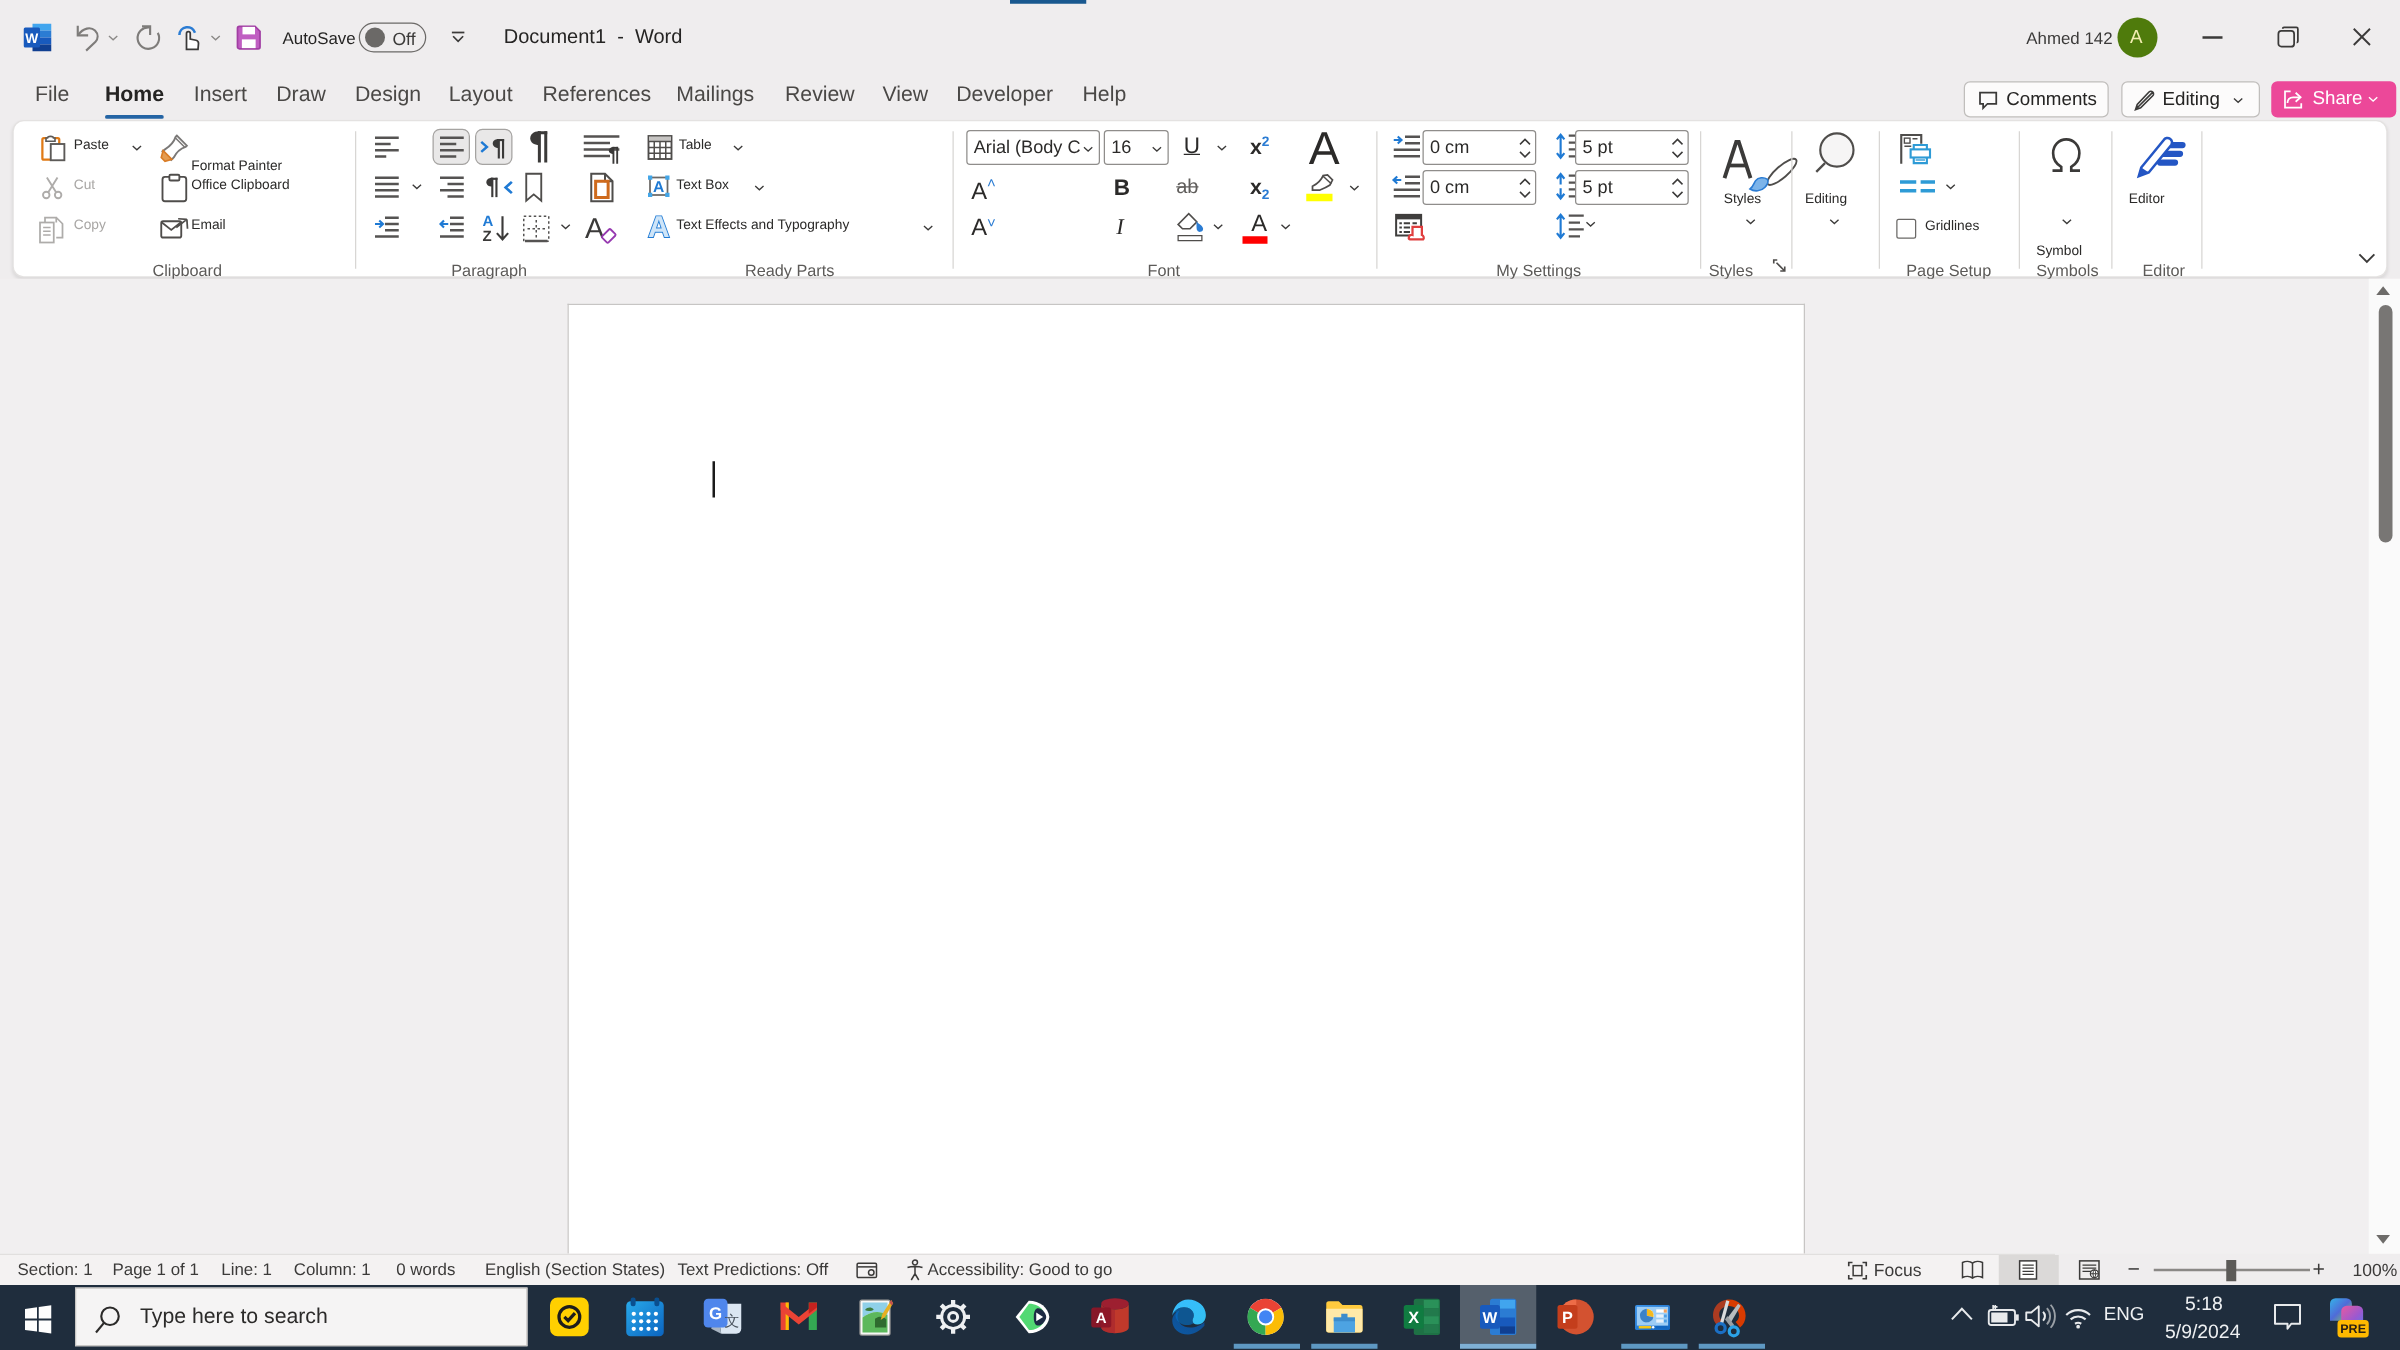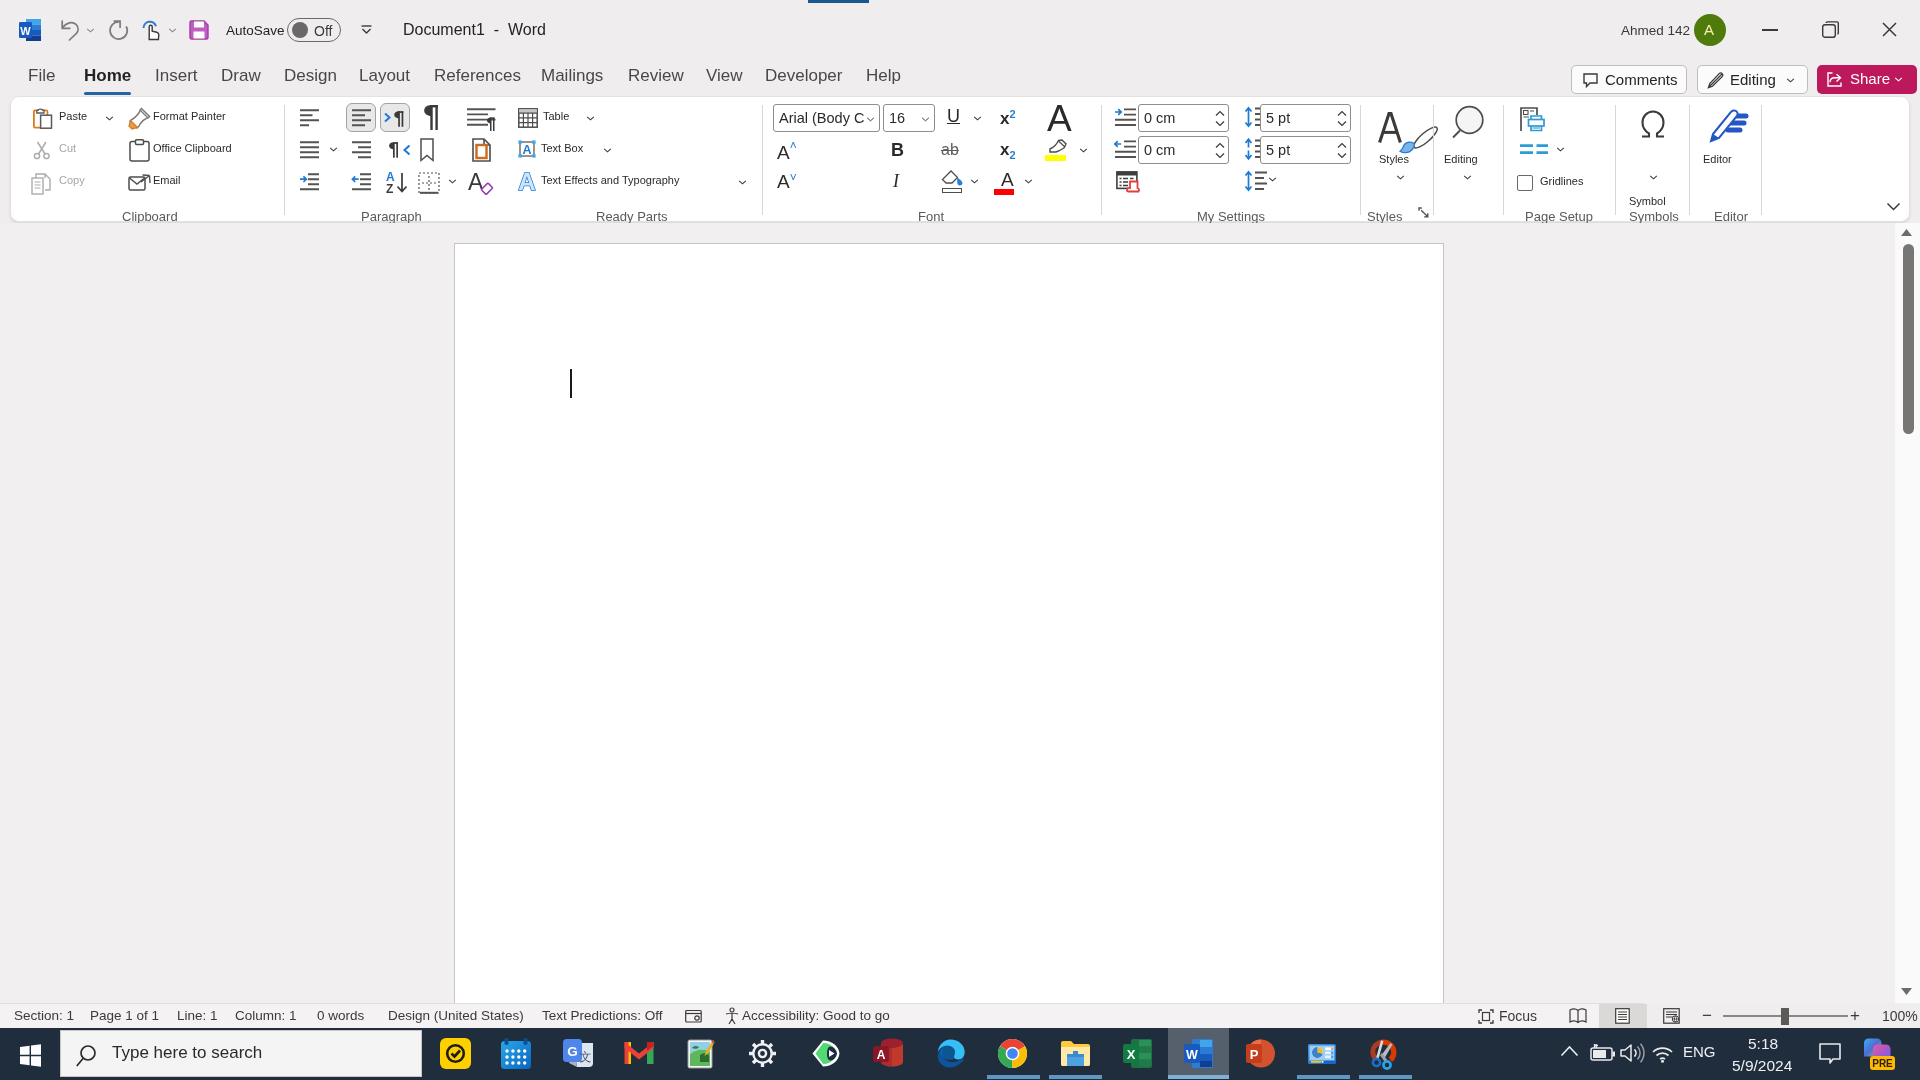--- a/index.html
+++ b/index.html
@@ -111,21 +111,21 @@
   <div class="abs" style="left:1697px;top:7px;width:111px;height:29px;border:1px solid #c0bebc;border-radius:5px;background:#fcfbfb;">
     <svg style="left:9px;top:5px" width="18" height="18" viewBox="0 0 18 18">
       <path d="M3 15 L2.6 15.4 M3 15 L12.5 5.5 L15.5 2.5 M3 15 L2 16.2 L1.6 16.6 M12.2 2.6 a2.1 2.1 0 0 1 3 0 a2.1 2.1 0 0 1 0 3 L5.5 15.3 L1.4 16.8 L2.8 12.6 Z" fill="none" stroke="#3b3a39" stroke-width="1.3"></path>
     </svg>
     <div class="txt" style="left:32px;top:5px;font-size:15px;color:#252423;">Editing</div>
     <svg class="caret" style="left:88px;top:12px" viewBox="0 0 10 6">
         <path d="M1 1 L5 4.6 L9 1" fill="none" stroke="#3b3a39" stroke-width="1.3"></path>
       </svg>
   </div>
 
-  <div class="abs" style="left:1817px;top:7px;width:100px;height:29px;border-radius:5px;background:#be185d;">
+  <div class="abs" style="left:1817px;top:7px;width:100px;height:29px;border-radius:5px;background:#ec4899;">
     <svg style="left:9px;top:6px" width="18" height="17" viewBox="0 0 18 17">
       <path d="M10.5 3.2 L14.5 6.8 L10.5 10.4" fill="none" stroke="#fff" stroke-width="1.4"></path>
       <path d="M14 6.8 L8.5 6.8 C5.5 6.8 4 8.6 4 11.3" fill="none" stroke="#fff" stroke-width="1.4"></path>
       <path d="M6.5 2 L2 2 L2 15 L15 15 L15 11.5" fill="none" stroke="#fff" stroke-width="1.4"></path>
     </svg>
     <div class="txt" style="left:33px;top:5px;font-size:15px;color:#fff;">Share</div>
     <svg class="caret" style="left:77px;top:12px" viewBox="0 0 10 6">
         <path d="M1 1 L5 4.6 L9 1" fill="none" stroke="#fff" stroke-width="1.3"></path>
       </svg>
   </div>
@@ -140,21 +140,21 @@
   </svg>
   <div class="txt rbtxt" style="left:48px;top:13px;">Paste</div>
   <svg class="caret" style="left:94px;top:19px" viewBox="0 0 10 6">
       <path d="M1 1 L5 4.6 L9 1" fill="none" stroke="#3b3a39" stroke-width="1.3"></path>
     </svg>
   <svg style="left:117px;top:10px" width="23" height="23" viewBox="0 0 23 23">
     <path d="M2 14 L9 21 L11 19 C13 15 16 12 20.5 10.5 L21.5 9.5 L13.5 1.5 L12.5 2.5 C11 7 8 10 4 12.5 Z" fill="none" stroke="#7a7877" stroke-width="1.5"></path>
     <path d="M2.5 13.5 L9.5 20.5 L4 22 L1 19 Z" fill="#e49c51" stroke="#d97c26" stroke-width="1.3"></path>
     <path d="M12 3 L20 11" stroke="#7a7877" stroke-width="1.3"></path>
   </svg>
-  <div class="txt rbtxt" style="left:142px;top:13px;">Format Painter</div>
+  <div class="txt rbtxt" style="left:142px;top:30px;">Format Painter</div>
   <svg style="left:22px;top:44px" width="19" height="19" viewBox="0 0 19 19">
     <circle cx="4" cy="15" r="2.6" fill="none" stroke="#aeacaa" stroke-width="1.5"></circle>
     <circle cx="13.5" cy="15" r="2.6" fill="none" stroke="#aeacaa" stroke-width="1.5"></circle>
     <path d="M5.5 13 L13 1 M12 13 L4.5 1" stroke="#aeacaa" stroke-width="1.5"></path>
   </svg>
   <div class="txt rbtxt" style="left:48px;top:45px;color:#a8a6a4;">Cut</div>
   <svg style="left:118px;top:42px" width="21" height="23" viewBox="0 0 21 23">
     <rect x="1" y="2.5" width="19" height="19.5" rx="2" fill="none" stroke="#4f4d4b" stroke-width="1.5"></rect>
     <rect x="6.5" y="0.8" width="8" height="4.6" rx="1" fill="#fff" stroke="#4f4d4b" stroke-width="1.5"></rect>
   </svg>
@@ -500,21 +500,21 @@
       <path d="M6.5 8 L12 1 L1 1 Z" fill="#6d6b69"></path>
     </svg>
 </div>
 
 <div id="status" class="abs" style="left:0;top:1003px;width:1644px;height:25px;background:#f4f2f2;border-top:1px solid #e1dfde;font-size:13.5px;color:#3b3a39;">
   <div class="txt" style="left:14px;top:4px;">Section: 1</div>
   <div class="txt" style="left:90px;top:4px;">Page 1 of 1</div>
   <div class="txt" style="left:177px;top:4px;">Line: 1</div>
   <div class="txt" style="left:235px;top:4px;">Column: 1</div>
   <div class="txt" style="left:317px;top:4px;">0 words</div>
-  <div class="txt" style="left:388px;top:4px;">Design (United States)</div>
+  <div class="txt" style="left:388px;top:4px;">English (Section States)</div>
   <div class="txt" style="left:542px;top:4px;">Text Predictions: Off</div>
   <svg style="left:685px;top:4px" width="17" height="15" viewBox="0 0 17 15">
     <rect x="0.7" y="2.5" width="15.5" height="11.5" rx="1" fill="none" stroke="#3b3a39" stroke-width="1.2"></rect>
     <path d="M1 5.5 L16 5.5" stroke="#3b3a39" stroke-width="1.2"></path>
     <circle cx="12" cy="10" r="2.2" fill="none" stroke="#3b3a39" stroke-width="1.2"></circle>
   </svg>
   <svg style="left:724px;top:3px" width="16" height="18" viewBox="0 0 16 18">
     <circle cx="8" cy="3" r="2" fill="none" stroke="#3b3a39" stroke-width="1.2"></circle>
     <path d="M2 7 C5 6 11 6 14 7 M8 6.5 L8 12 M8 12 L5 17 M8 12 L11 17" fill="none" stroke="#3b3a39" stroke-width="1.2"></path>
   </svg>

